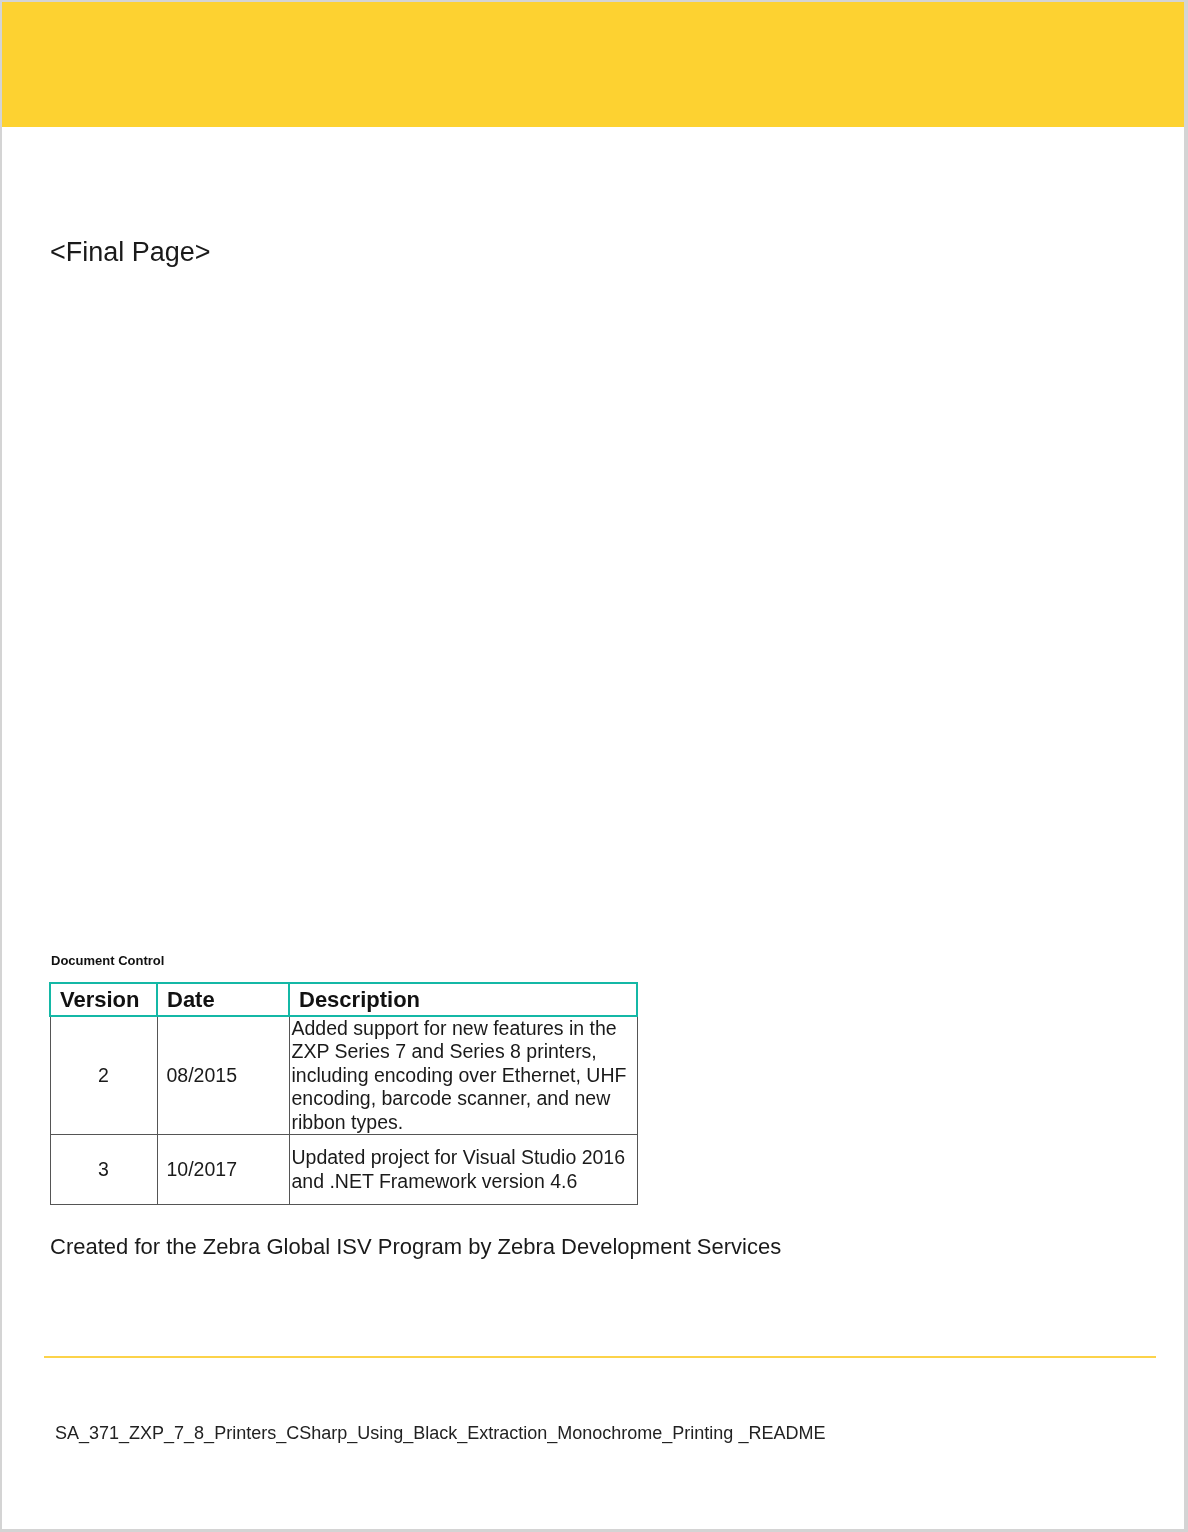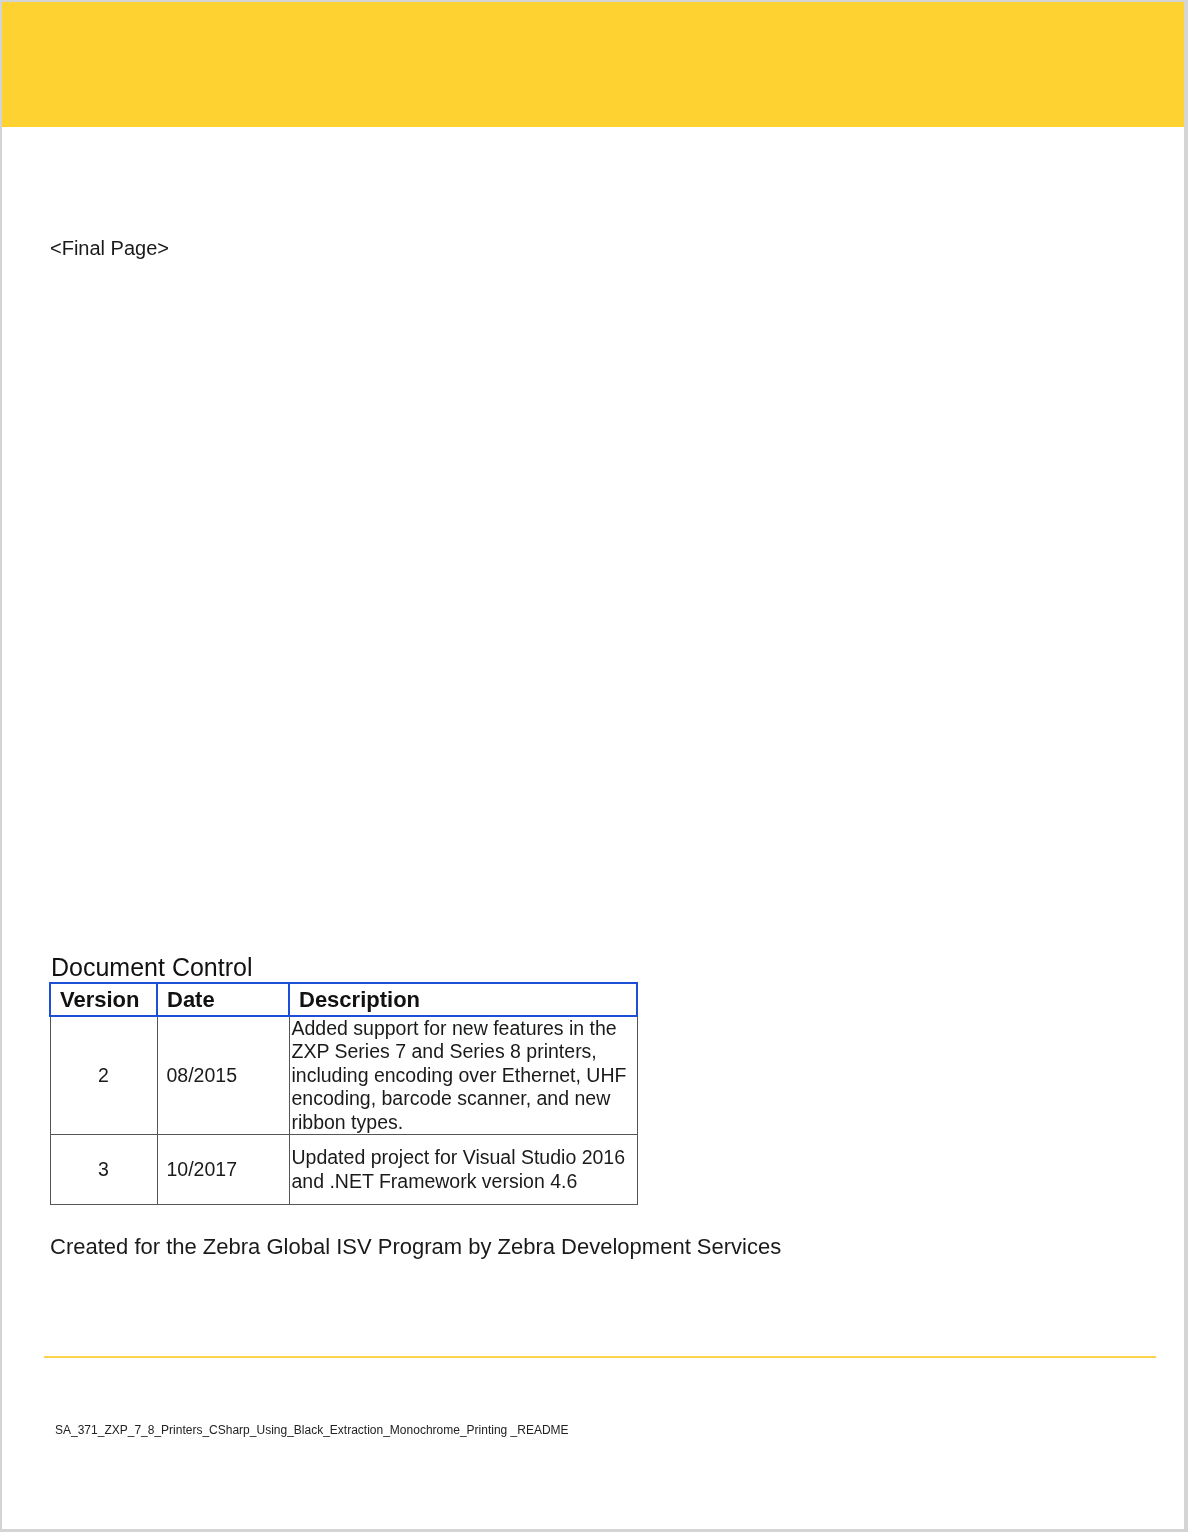--- a/index.html
+++ b/index.html
@@ -20,39 +20,39 @@
   }
   .header-band {
     position: absolute;
     left: 0; top: 0;
     width: 1182px; height: 125px;
     background: #fdd231;
   }
   .final-page {
     position: absolute;
     left: 48px; top: 235px;
-    font-size: 20px;
+    font-size: 27px;
     color: #1a1a1a;
   }
   .doc-control-title {
     position: absolute;
     left: 49px; top: 951px;
-    font-size: 25px;
-    font-weight: normal;
+    font-size: 13px;
+    font-weight: bold;
     color: #111;
   }
   table.doc-control {
     position: absolute;
     left: 47px; top: 980px;
     border-collapse: collapse;
     font-size: 19.5px;
     color: #1a1a1a;
   }
   table.doc-control th {
-    border: 2px solid #1d4ed8;
+    border: 2px solid #14b8a6;
     font-size: 22px;
     font-weight: bold;
     text-align: left;
     padding: 0 9px;
     height: 31px;
     line-height: 31px;
     color: #111;
   }
   table.doc-control td {
     border: 1.5px solid #555;
@@ -75,21 +75,21 @@
   }
   .footer-rule {
     position: absolute;
     left: 42px; top: 1354px;
     width: 1112px; height: 2px;
     background: #fcd34a;
   }
   .footer-filename {
     position: absolute;
     left: 53px; top: 1421px;
-    font-size: 12px;
+    font-size: 18px;
     color: #222;
   }
   .logo {
     position: absolute;
     left: 910px; top: 1378px;
     display: flex;
     align-items: center;
   }
   .logo svg { display: block; }
   .logo-text {

